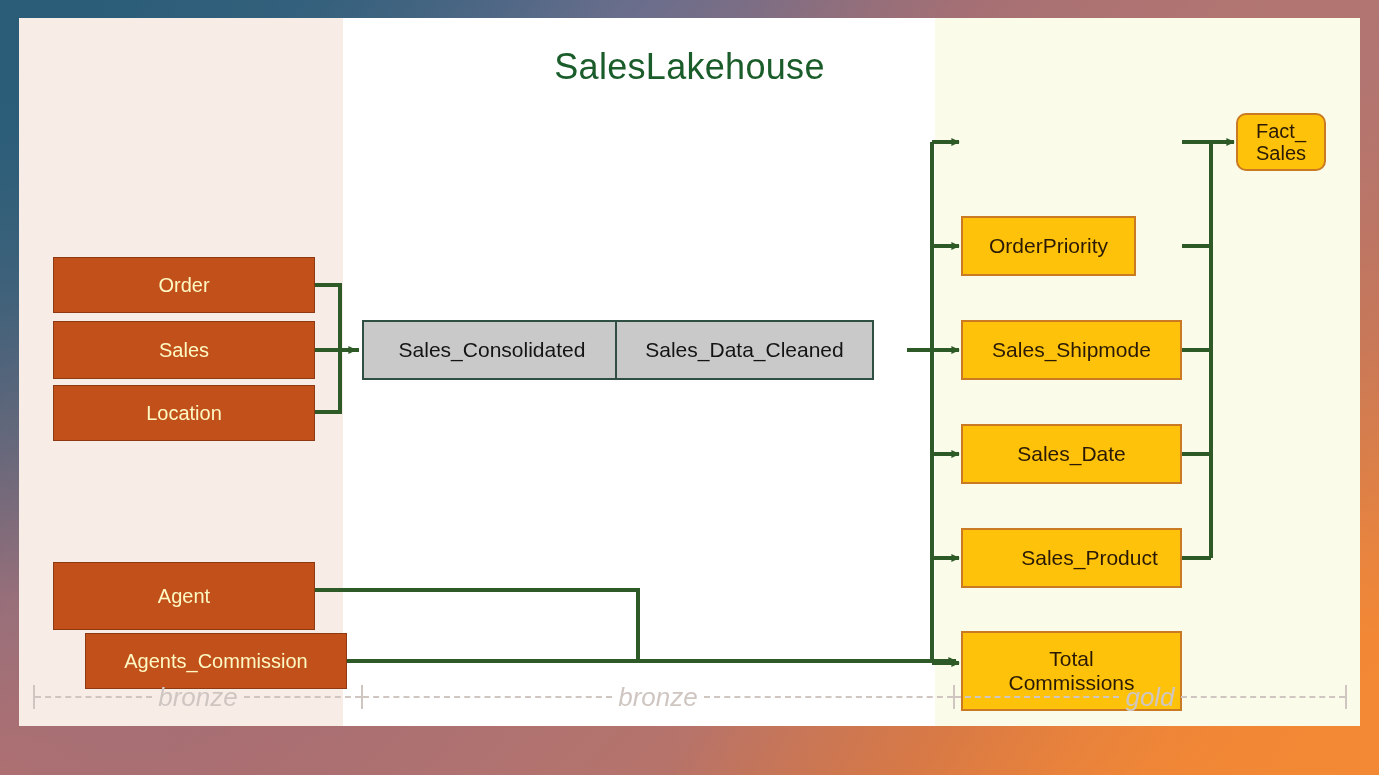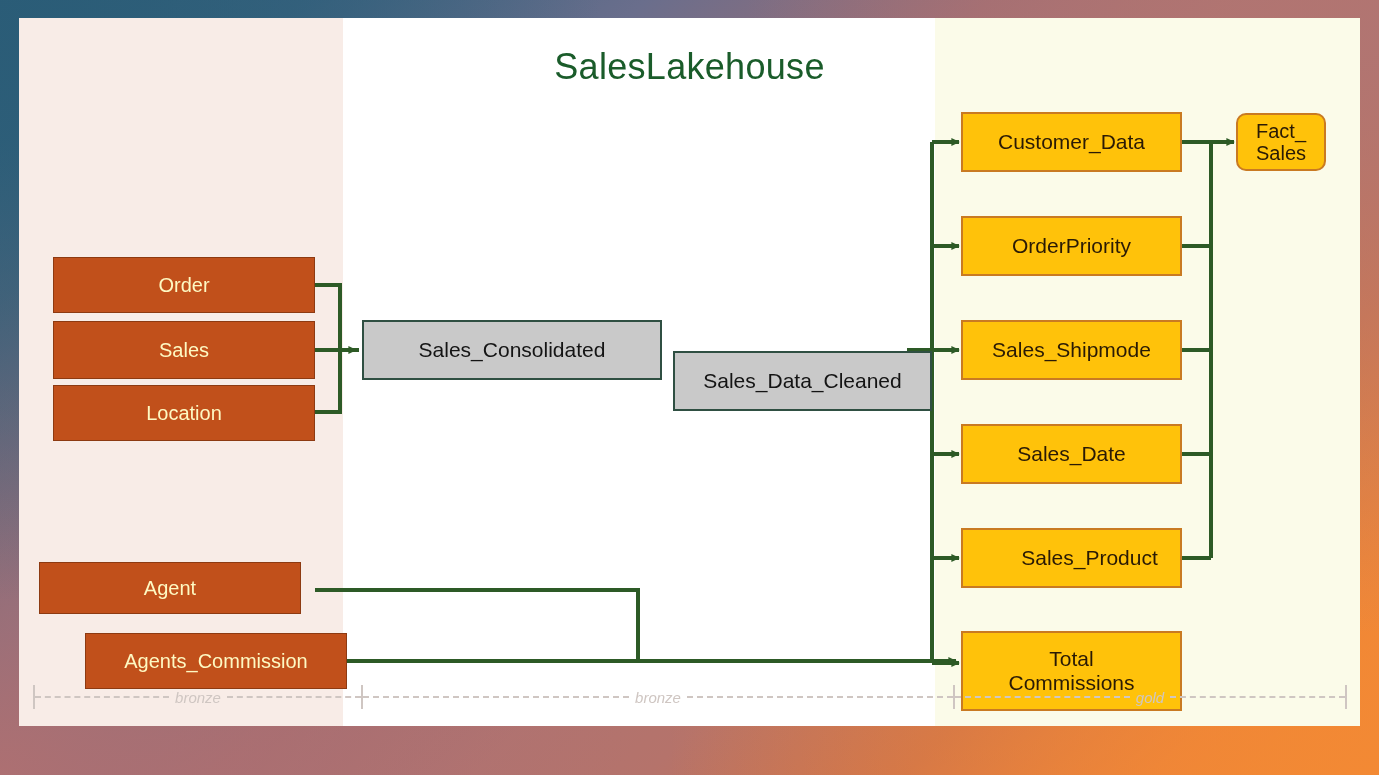--- a/index.html
+++ b/index.html
@@ -119,21 +119,21 @@
 
   
   .ruler {
     position: absolute;
     bottom: 16px;
     height: 26px;
     display: flex;
     align-items: center;
     color: #cfc6c2;
     font-style: italic;
-    font-size: 15px;
+    font-size: 26px;
   }
   .ruler .cap {
     width: 2px;
     height: 24px;
     background: #cfc6c2;
     flex: 0 0 auto;
   }
   .ruler .dash {
     flex: 1 1 auto;
     height: 0;
@@ -197,31 +197,30 @@
         <path d="M296,643 H937" marker-end="url(#ah)"></path>
       </g>
     </svg>
 
     <div class="node bronze" style="left:34px;  top:239px; width:262px; height:56px;">Order</div>
 
     <div class="node bronze" style="left:34px;  top:303px; width:262px; height:58px;">Sales</div>
 
     <div class="node bronze" style="left:34px;  top:367px; width:262px; height:56px;">Location</div>
 
-    <div class="node bronze" style="left:20px;  top:544px; width:262px; height:52px;">Agent</div>
+    <div class="node bronze" style="left:34px;  top:544px; width:262px; height:68px;">Agent</div>
 
     <div class="node bronze" style="left:34px;  top:615px; width:262px; height:56px;margin-left:32px;">Agents_Commission</div>
 
-    <div class="node silver" style="left:343px; top:302px; width:300px; height:60px;">Sales_Consolidated</div>
-
-    <div class="node silver" style="left:654px; top:302px; width:259px; height:60px;margin-top:31px;">Sales_Data_Cleaned</div>
-
-    <div class="node gold" style="left:942px; top:94px;  width:221px; height:60px;">Customer_Data</div>
-
-    <div class="node gold" style="left:942px; top:198px; width:221px; height:60px;">OrderPriority</div>
+    <div class="node silver" style="left:343px; top:302px; width:260px; height:60px;">Sales_Consolidated</div>
+
+    <div class="node silver" style="left:596px; top:302px; width:259px; height:60px;">Sales_Data_Cleaned</div>
+
+
+    <div class="node gold" style="left:942px; top:198px; width:175px; height:60px;">OrderPriority</div>
 
     <div class="node gold" style="left:942px; top:302px; width:221px; height:60px;">Sales_Shipmode</div>
 
     <div class="node gold" style="left:942px; top:406px; width:221px; height:60px;">Sales_Date</div>
 
     <div class="node gold" style="left:942px; top:510px; width:221px; height:60px;padding-left:36px;">Sales_Product</div>
 
     <div class="node gold" style="left:942px; top:613px; width:221px; height:80px;">Total
 Commissions</div>
 

